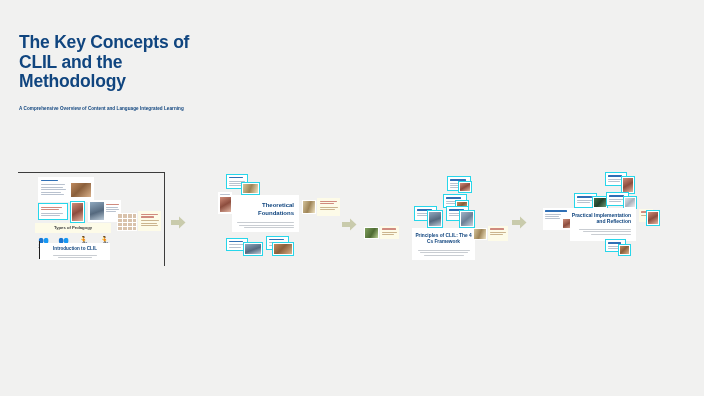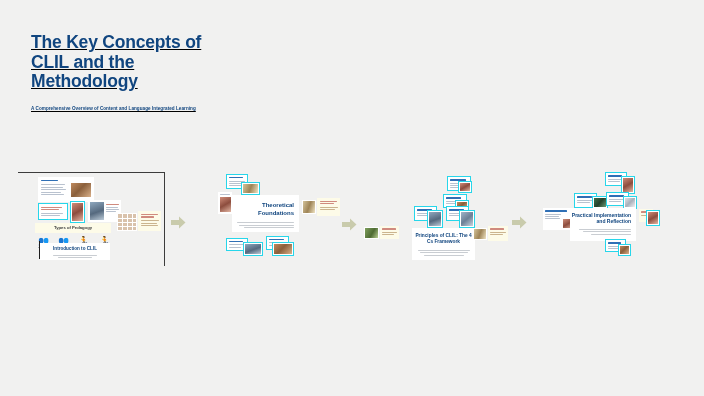--- a/index.html
+++ b/index.html
@@ -6,21 +6,21 @@
   body{
     width:704px;height:396px;
     background:#f1f1f0;
     font-family:"Liberation Sans", sans-serif;
     overflow:hidden;
     position:relative;
   }
   .canvas{position:absolute;inset:0;}
 
   
-  .title-block{position:absolute;left:31px;top:33px;width:200px;text-decoration:underline;}
+  .title-block{position:absolute;left:19px;top:33px;width:200px;}
   .deck-title{
     font-size:17.5px;line-height:19.5px;font-weight:bold;
     color:#10457f;letter-spacing:-0.2px;
   }
   .deck-subtitle{
     margin-top:14px;font-size:4.6px;line-height:6px;font-weight:bold;
     color:#10457f;letter-spacing:0.05px;
   }
 
   

